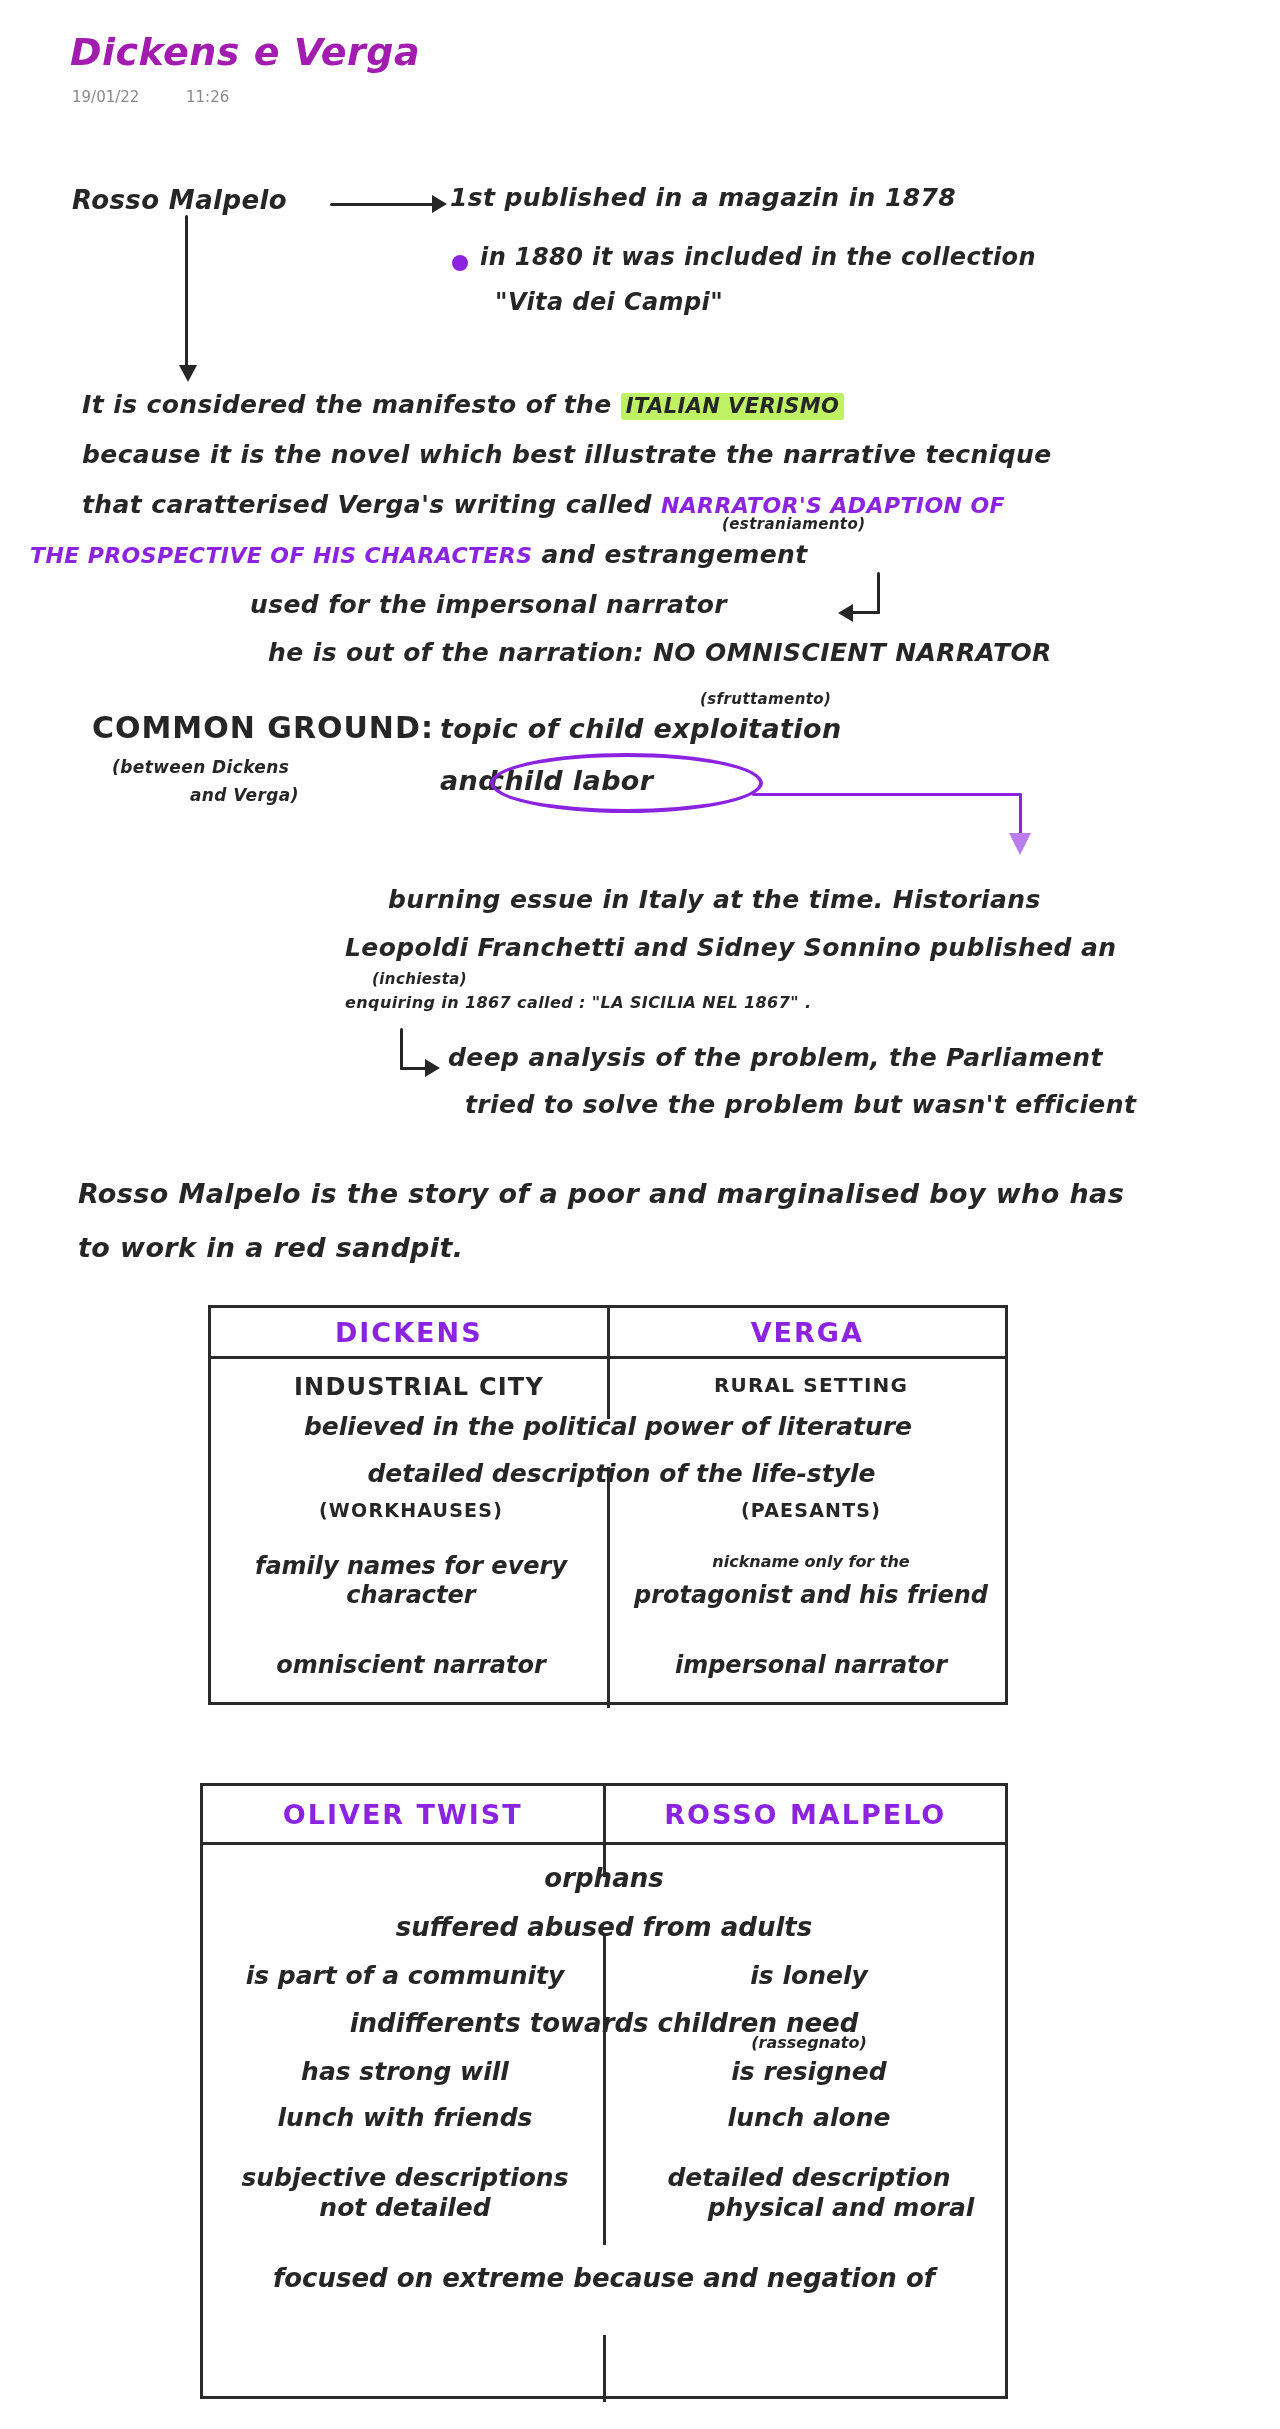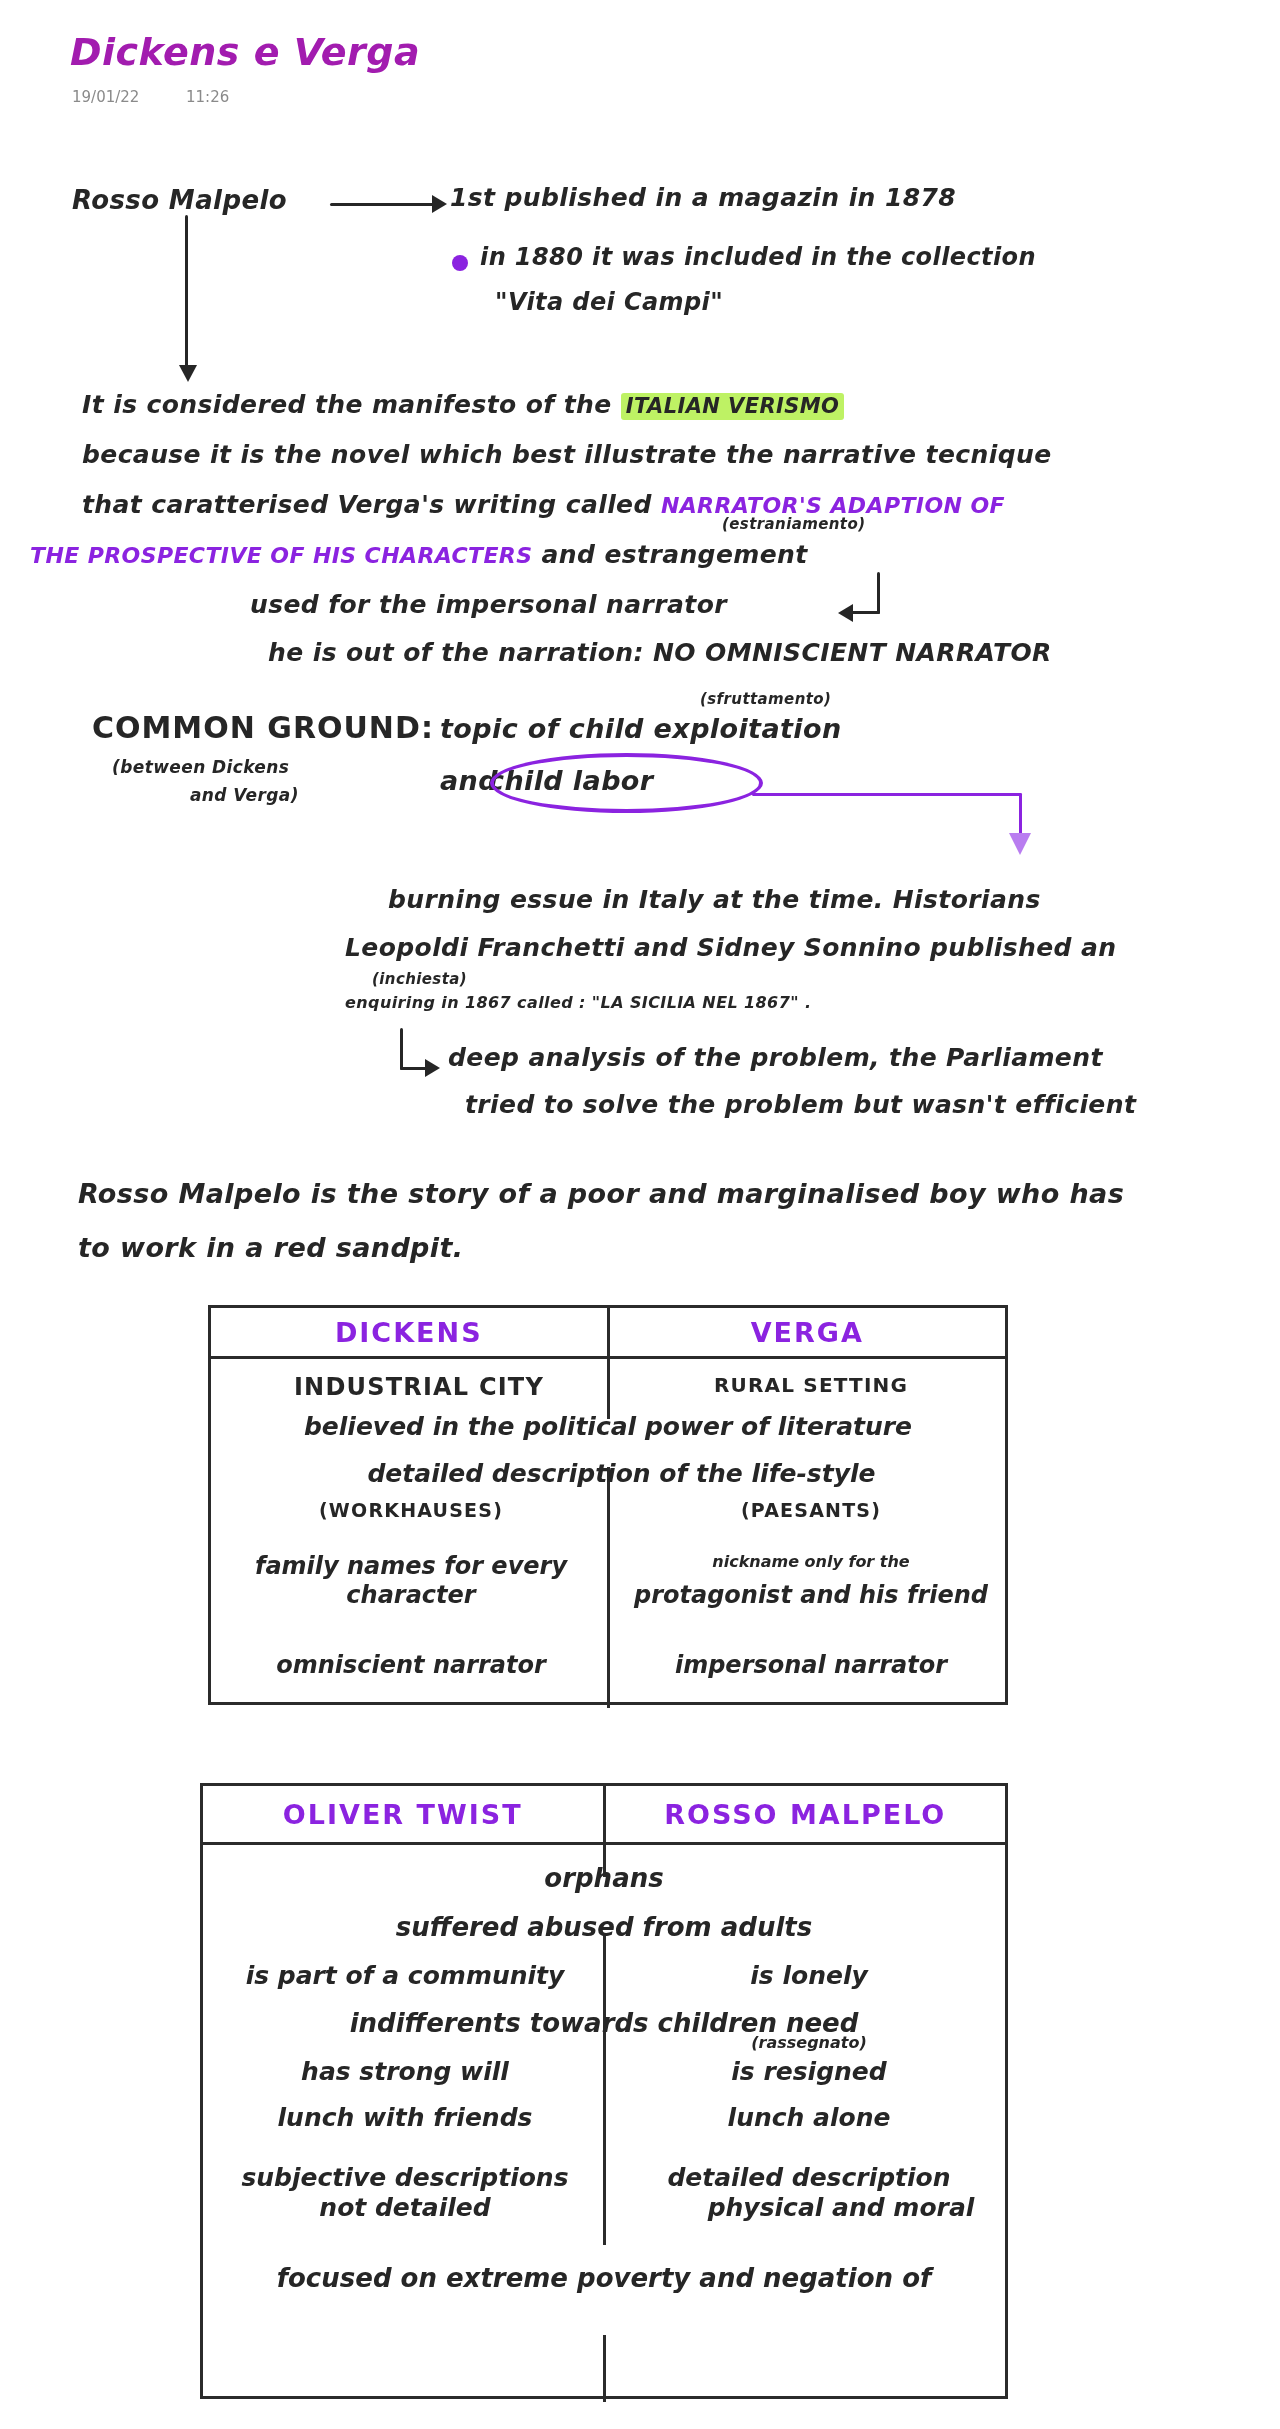--- a/index.html
+++ b/index.html
@@ -241,15 +241,15 @@
     <div class="cell" style="left:404px;width:404px;top:188px;font-size:16px;">(rassegnato)</div>
 
     <div class="cell" style="left:0;width:404px;top:258px;font-size:25px;">lunch with friends</div>
     <div class="cell" style="left:404px;width:404px;top:258px;font-size:25px;">lunch alone</div>
 
     <div class="cell" style="left:0;width:404px;top:318px;font-size:25px;">subjective descriptions</div>
     <div class="cell" style="left:404px;width:404px;top:318px;font-size:25px;">detailed description</div>
     <div class="cell" style="left:0;width:404px;top:348px;font-size:25px;">not detailed</div>
     <div class="cell" style="left:404px;width:404px;top:348px;font-size:25px;margin-left:32px;">physical and moral</div>
 
-    <div class="cell center" style="top:418px;font-size:26px;">focused on extreme poverty and negation of</div>
+    <div class="cell center" style="top:418px;font-size:26px;">focused on extreme because and negation of</div>
   </div>
 </div>
 
 </body></html>

